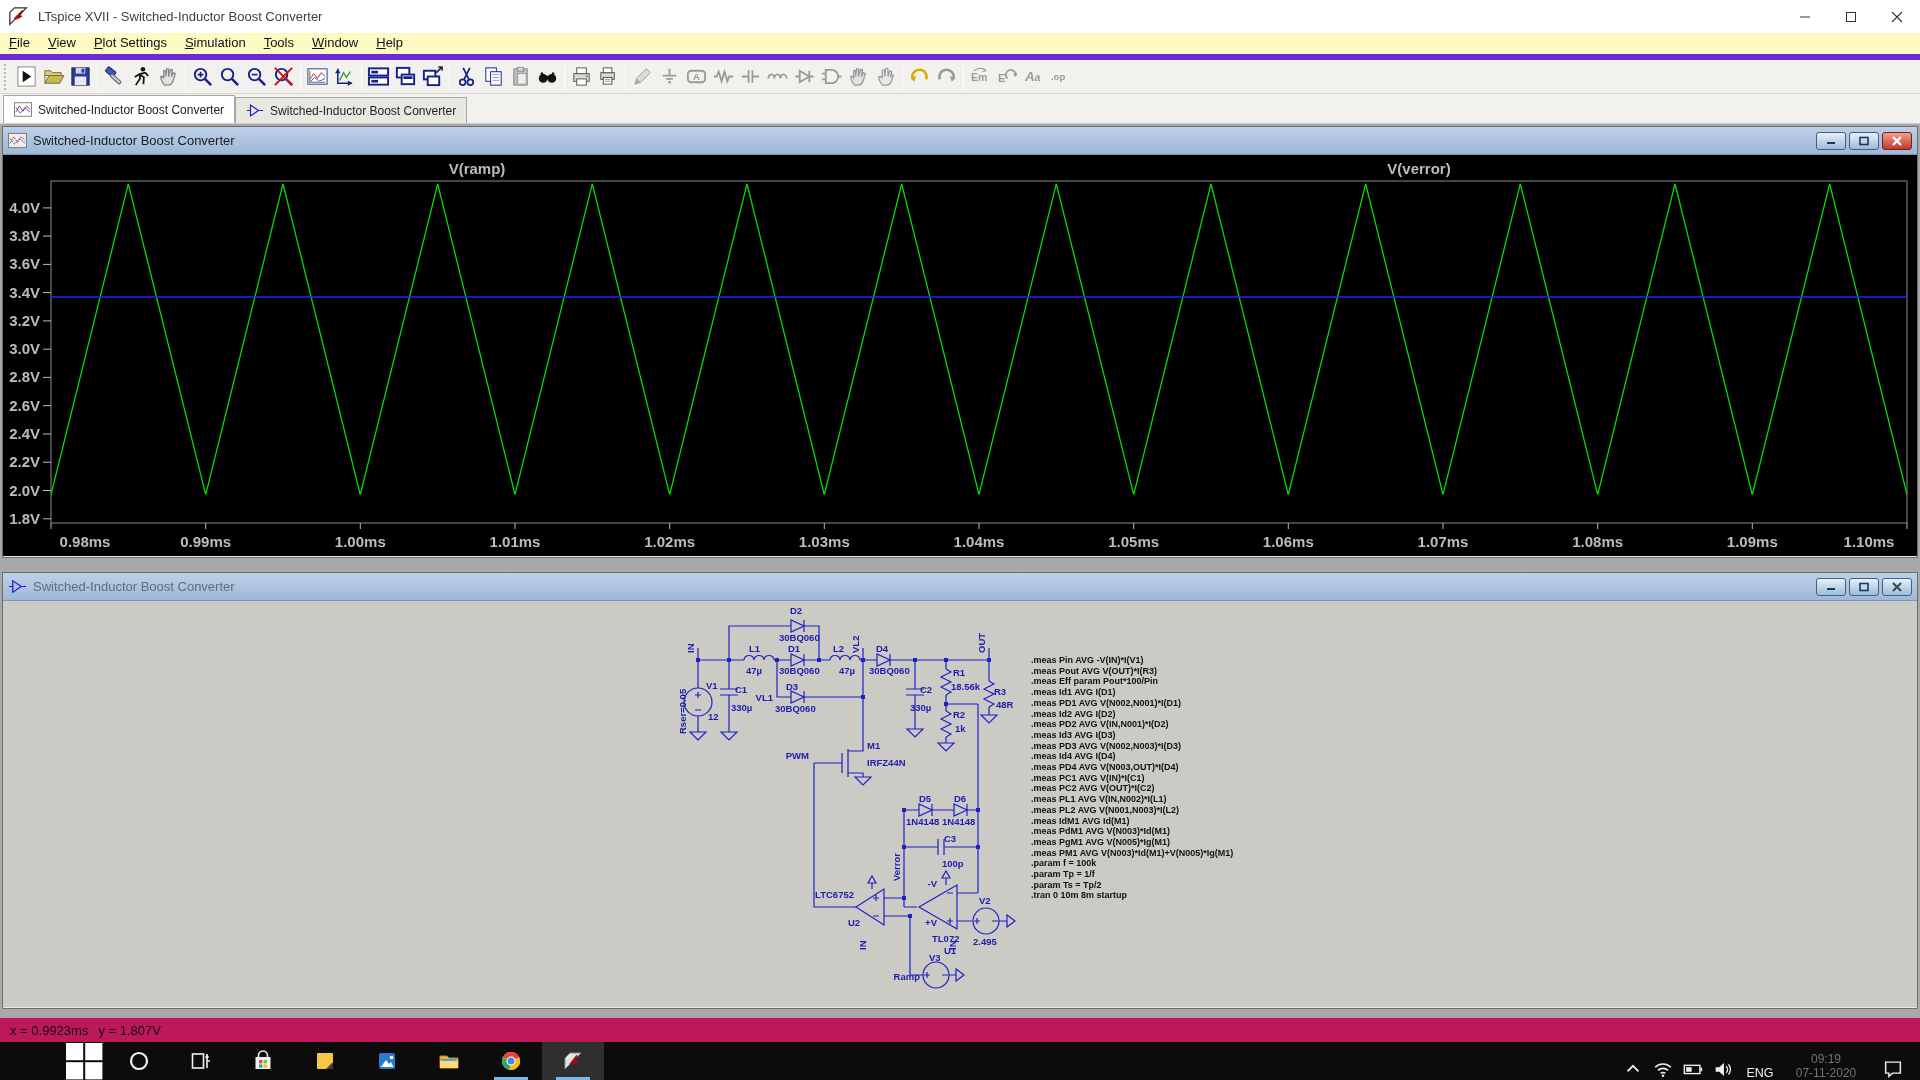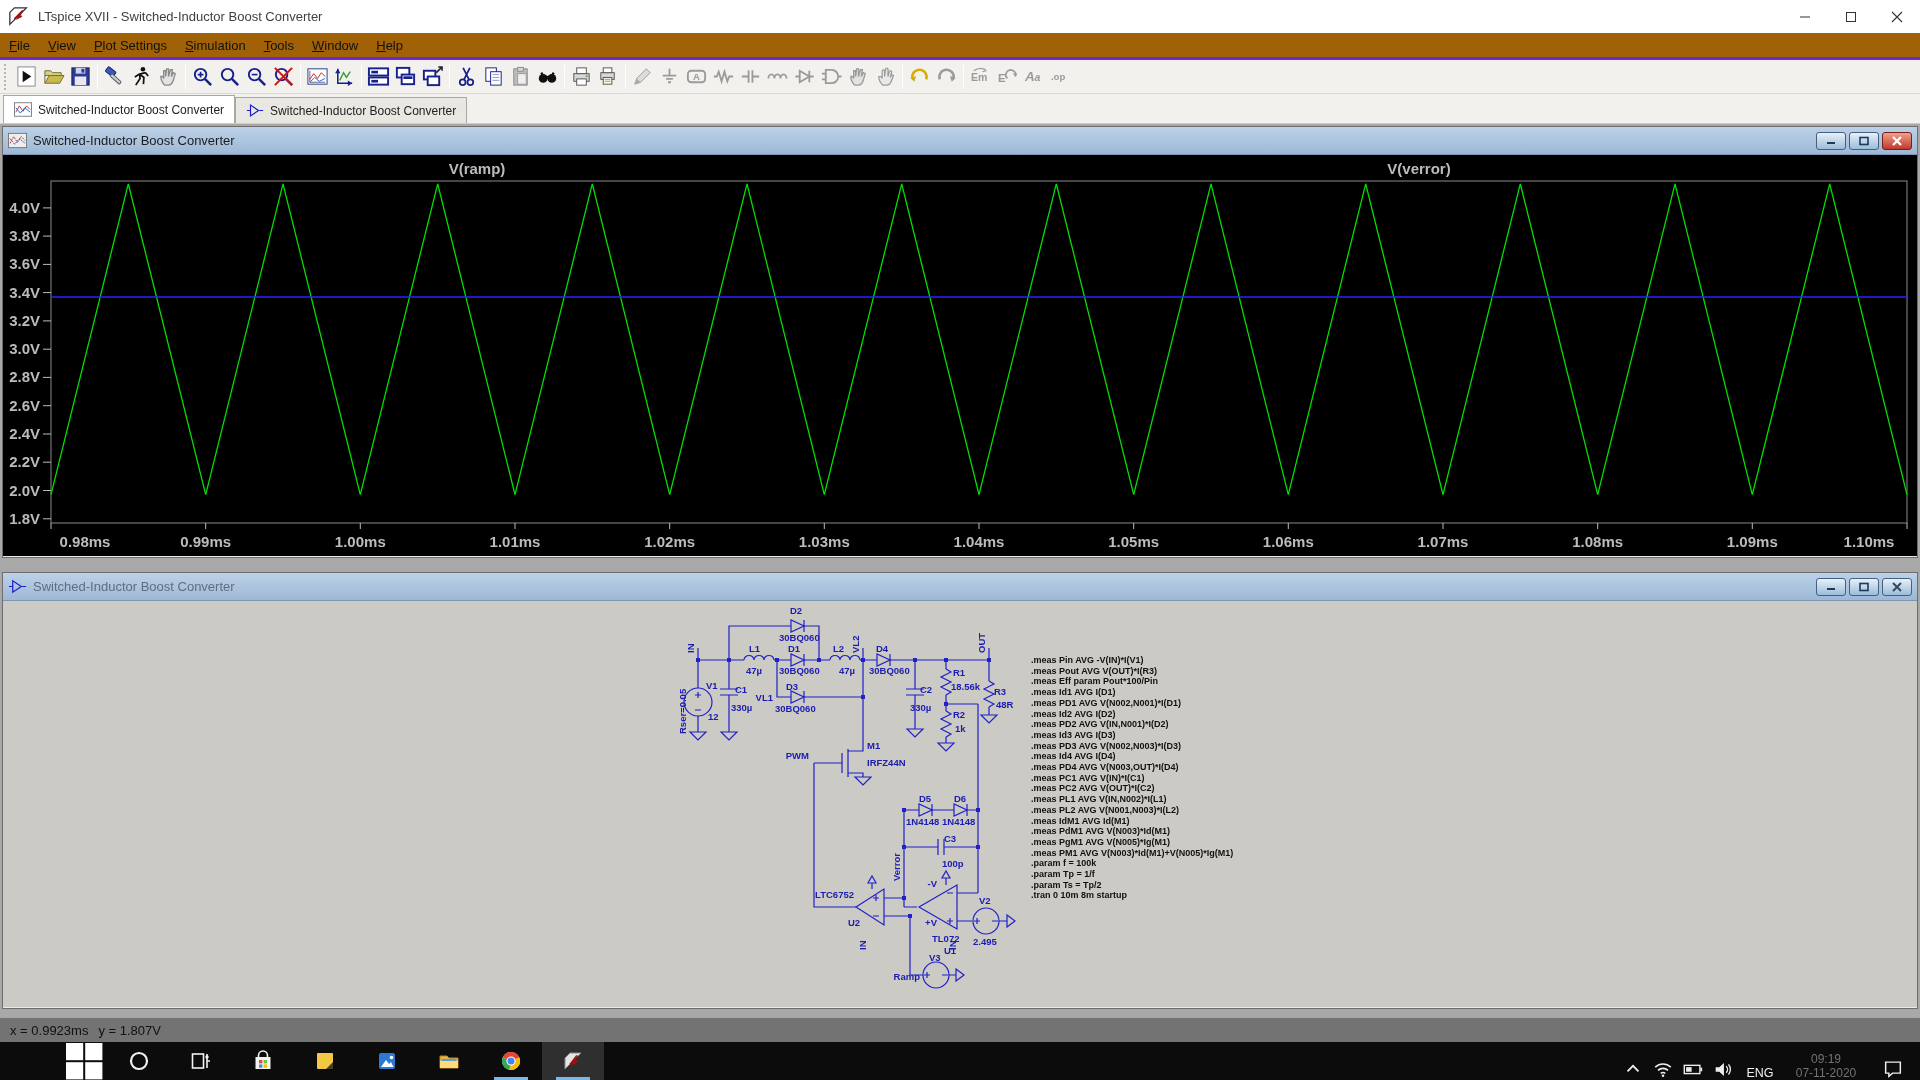--- a/index.html
+++ b/index.html
@@ -4,21 +4,21 @@
 <style>
   * { margin:0; padding:0; box-sizing:border-box; }
   html,body { width:1920px; height:1080px; overflow:hidden; background:#fff;
     font-family:"Liberation Sans", sans-serif; }
   .titlebar { height:33px; background:#fff; display:flex; align-items:center; }
   .titlebar .appico { width:22px; height:22px; margin:0 8px 0 8px; }
   .titlebar .ttext { font-size:13px; color:#404040; }
   .winbtns { margin-left:auto; display:flex; height:33px; }
   .winbtn { width:46px; height:33px; display:flex; align-items:center; justify-content:center; }
   .winbtn svg { width:12px; height:12px; }
-  .menubar { height:27px; background:#a16207; display:flex; align-items:center; font-size:13px; border-bottom:3px solid #6d28d9;}
+  .menubar { height:27px; background:#fef9c3; display:flex; align-items:flex-end; font-size:13px; border-bottom:6px solid #6d28d9;}
   .menuitem { padding:4px 9px; color:#111; }
   .menuitem u { text-decoration:underline; }
   .toolbar { height:34px; background:#f2f1ee; display:flex; align-items:center; border-bottom:1px solid #d8d8d8; padding-left:4px; }
   .gripper { width:5px; height:26px; border-left:2px dotted #b9b6ad; margin-right:4px; }
   .tbtn { width:27px; height:27px; display:flex; align-items:center; justify-content:center; }
   .tbtn svg { width:23px; height:23px; }
   .tsep { width:1px; height:24px; background:#c9c6bd; margin:0 3px; border-right:1px solid #fff; }
   .tabbar { height:30px; background:#f2f1ee; display:flex; align-items:flex-end; padding-left:3px; border-bottom:1px solid #cfcdc6; }
   .tab { height:26px; display:flex; align-items:center; font-size:12px; padding:0 10px;
     border:1px solid #a9a7a0; border-bottom:none; background:#e9e7e1; color:#222; }
@@ -36,21 +36,21 @@
     background:linear-gradient(#e7f0fa,#9cbcd9); display:flex; align-items:center; justify-content:center; }
   .mdibtn svg { width:12px; height:10px; }
   .mdibtn.closeR { background:linear-gradient(#f0a08c,#c0392b); border-color:#7a1f16; }
   .plot-client { height:401px; background:#000; }
   .sch-client { height:406px; background:#cbcac5; }
   .axlbl { font-family:"Liberation Sans",sans-serif; font-weight:bold; font-size:15px; fill:#bcbcbc; }
   .slbl { font-family:"Liberation Sans",sans-serif; font-weight:bold; font-size:9.5px; fill:#1c1cb0; }
   .sdir { font-family:"Liberation Sans",sans-serif; font-weight:bold; font-size:9px; fill:#111; }
   .wire { stroke:#2121c8; stroke-width:1.2; fill:none; }
   .nodesq { fill:#2121c8; }
-  .statusbar { height:24px; background:#737373; display:flex; align-items:center; font-size:13px; color:#111; }
+  .statusbar { height:24px; background:#be185d; display:flex; align-items:center; font-size:13px; color:#111; }
   .statusbar span { margin-left:10px; }
   .taskbar { height:38px; background:#0c0c0c; display:flex; align-items:stretch; }
   .tb-start { width:48px; margin-left:60px; display:flex; align-items:center; justify-content:center; }
   .tb-search { width:303px; background:#fff; border:1px solid #6b6b6b; display:flex; align-items:center; }
   .tb-search svg { width:19px; height:19px; margin:0 10px 0 12px; }
   .tb-search input { border:none; outline:none; font-size:13.5px; color:#333; width:230px; background:transparent;
      font-family:"Liberation Sans",sans-serif; }
   .tb-app { width:62px; display:flex; align-items:center; justify-content:center; position:relative; }
   .tb-app svg { width:24px; height:24px; }
   .tb-app.running::after { content:""; position:absolute; bottom:0; left:14px; right:14px; height:3px; background:#76b9ed; }

